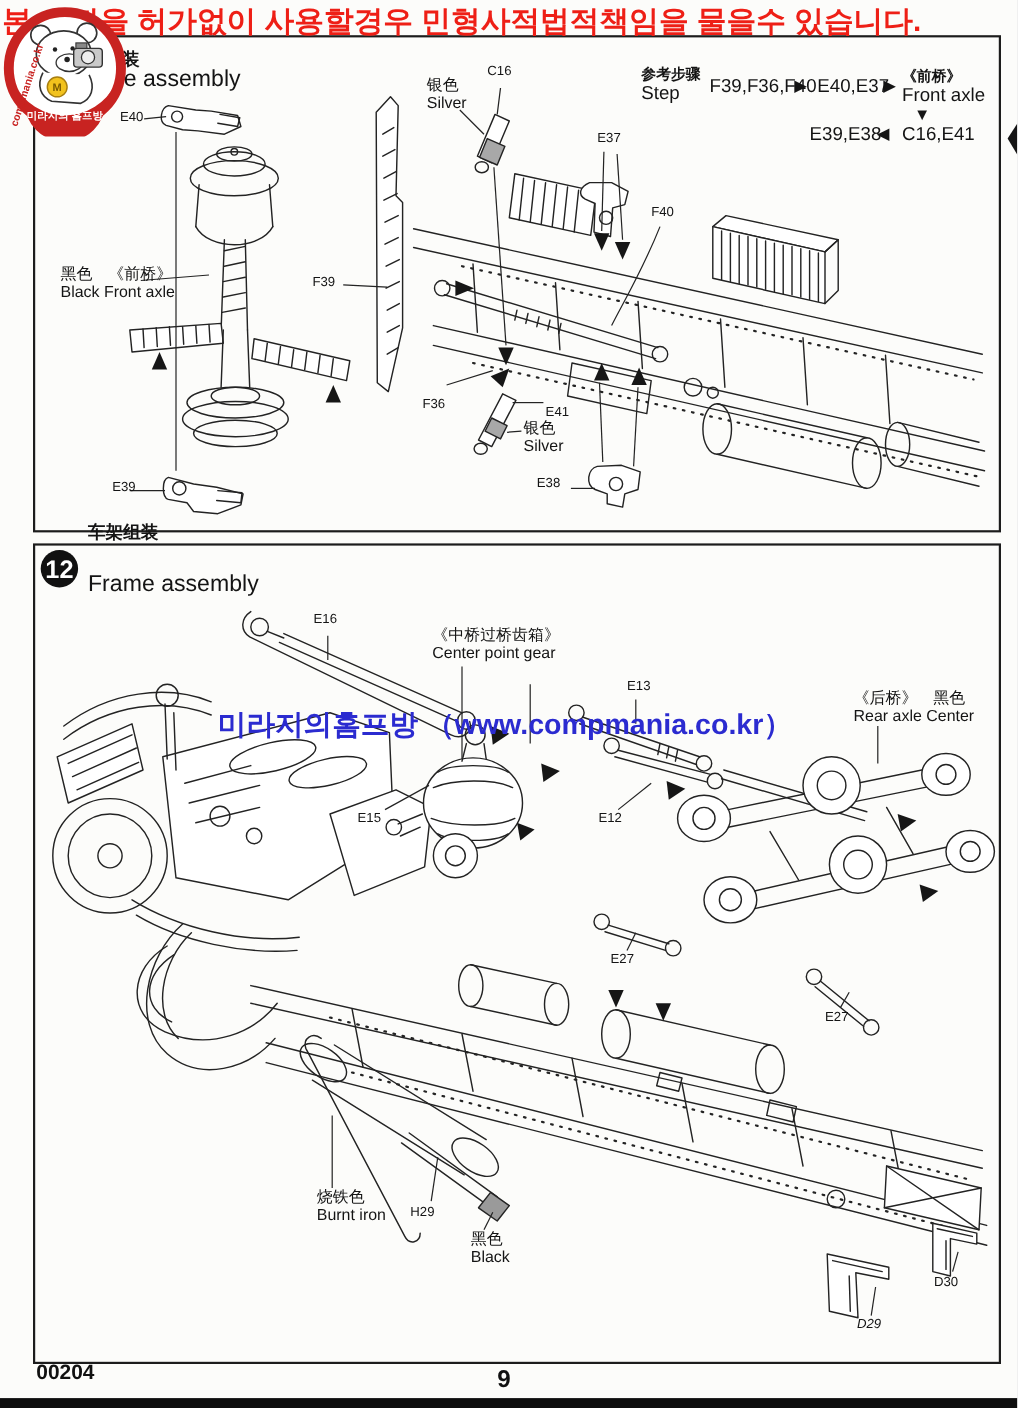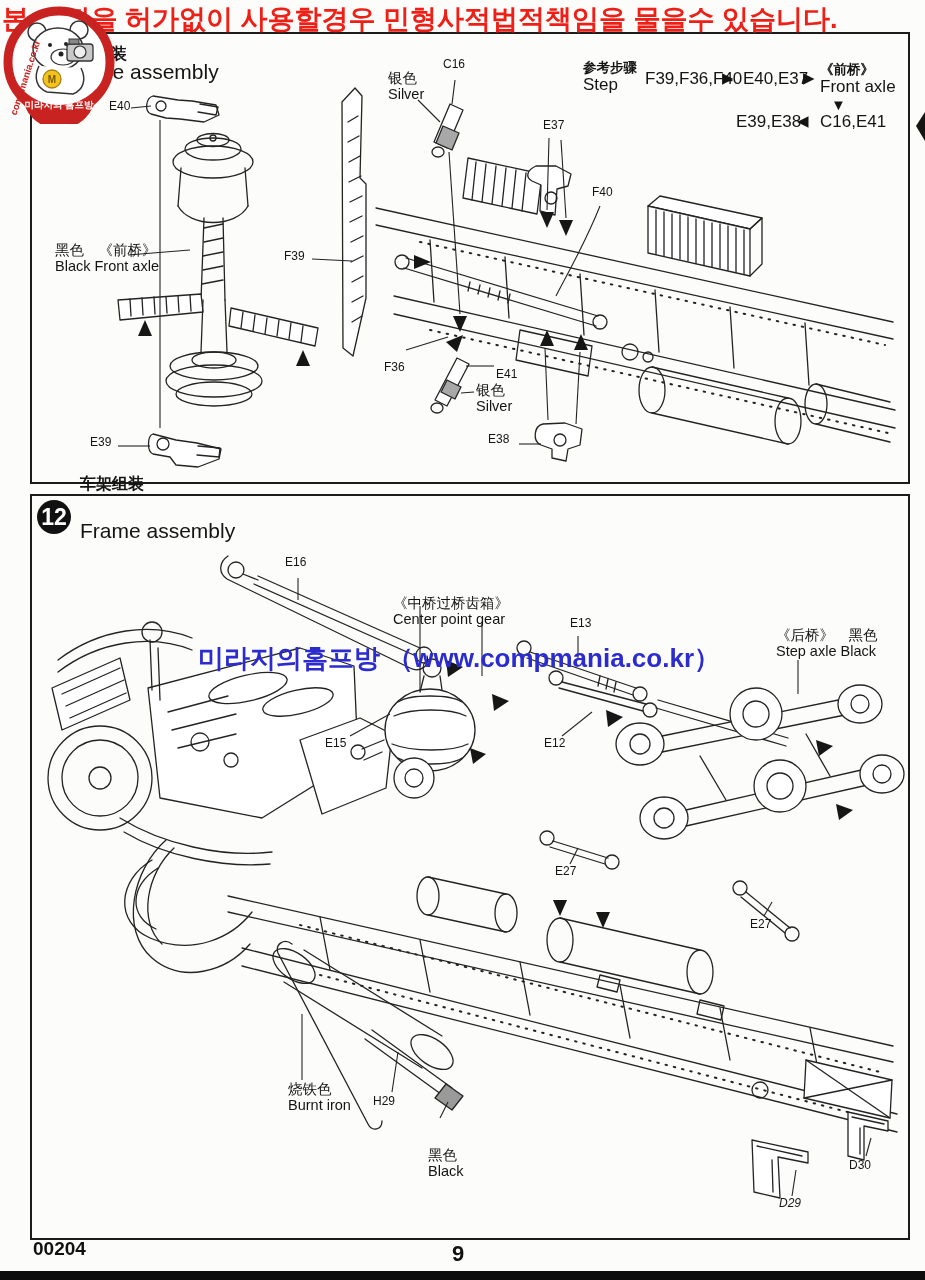--- a/index.html
+++ b/index.html
@@ -310,32 +310,32 @@
     <div class="part-label" style="left: 443px; top: 58px;">C16</div>
     <div class="part-label" style="left: 543px; top: 119px;">E37</div>
     <div class="part-label" style="left: 592px; top: 186px;">F40</div>
     <div class="part-label" style="left: 284px; top: 250px;">F39</div>
     <div class="part-label note-label" style="left: 55px; top: 243px;">黑色　《前桥》
 Black Front axle</div>
     <div class="part-label" style="left: 384px; top: 361px;">F36</div>
     <div class="part-label" style="left: 496px; top: 352px; margin-top: 16px;">E41</div>
     <div class="part-label note-label" style="left: 476px; top: 383px;">银色
 Silver</div>
-    <div class="part-label" style="left: 90px; top: 436px; text-align: center;">E39</div>
+    <div class="part-label" style="left: 102px; top: 436px; text-align: center;">E39</div>
     <div class="part-label" style="left: 488px; top: 433px;">E38</div>
     <div class="part-label" style="left: 285px; top: 556px;">E16</div>
-    <div class="part-label note-label" style="left: 393px; top: 571px; margin-top: 25px;">《中桥过桥齿箱》
+    <div class="part-label note-label" style="left: 393px; top: 571px;">《中桥过桥齿箱》
 Center point gear</div>
     <div class="part-label" style="left: 570px; top: 617px;">E13</div>
     <div class="part-label note-label" style="left: 776px; top: 628px;">《后桥》　黑色
-Step axle  Black</div>
+Rear axle  Center</div>
     <div class="part-label" style="left: 325px; top: 737px;">E15</div>
     <div class="part-label" style="left: 544px; top: 737px;">E12</div>
     <div class="part-label" style="left: 555px; top: 865px;">E27</div>
     <div class="part-label" style="left: 750px; top: 918px;">E27</div>
     <div class="part-label note-label" style="left: 288px; top: 1082px;">烧铁色
 Burnt iron</div>
     <div class="part-label" style="left: 373px; top: 1095px;">H29</div>
-    <div class="part-label note-label" style="left: 428px; top: 1148px;">黑色
+    <div class="part-label note-label" style="left: 428px; top: 1120px;">黑色
 Black</div>
     <div class="part-label" style="left: 849px; top: 1159px;">D30</div>
     <div class="part-label" style="left: 779px; top: 1197px; font-style: italic;">D29</div>
   </div>
 
 </body></html>

